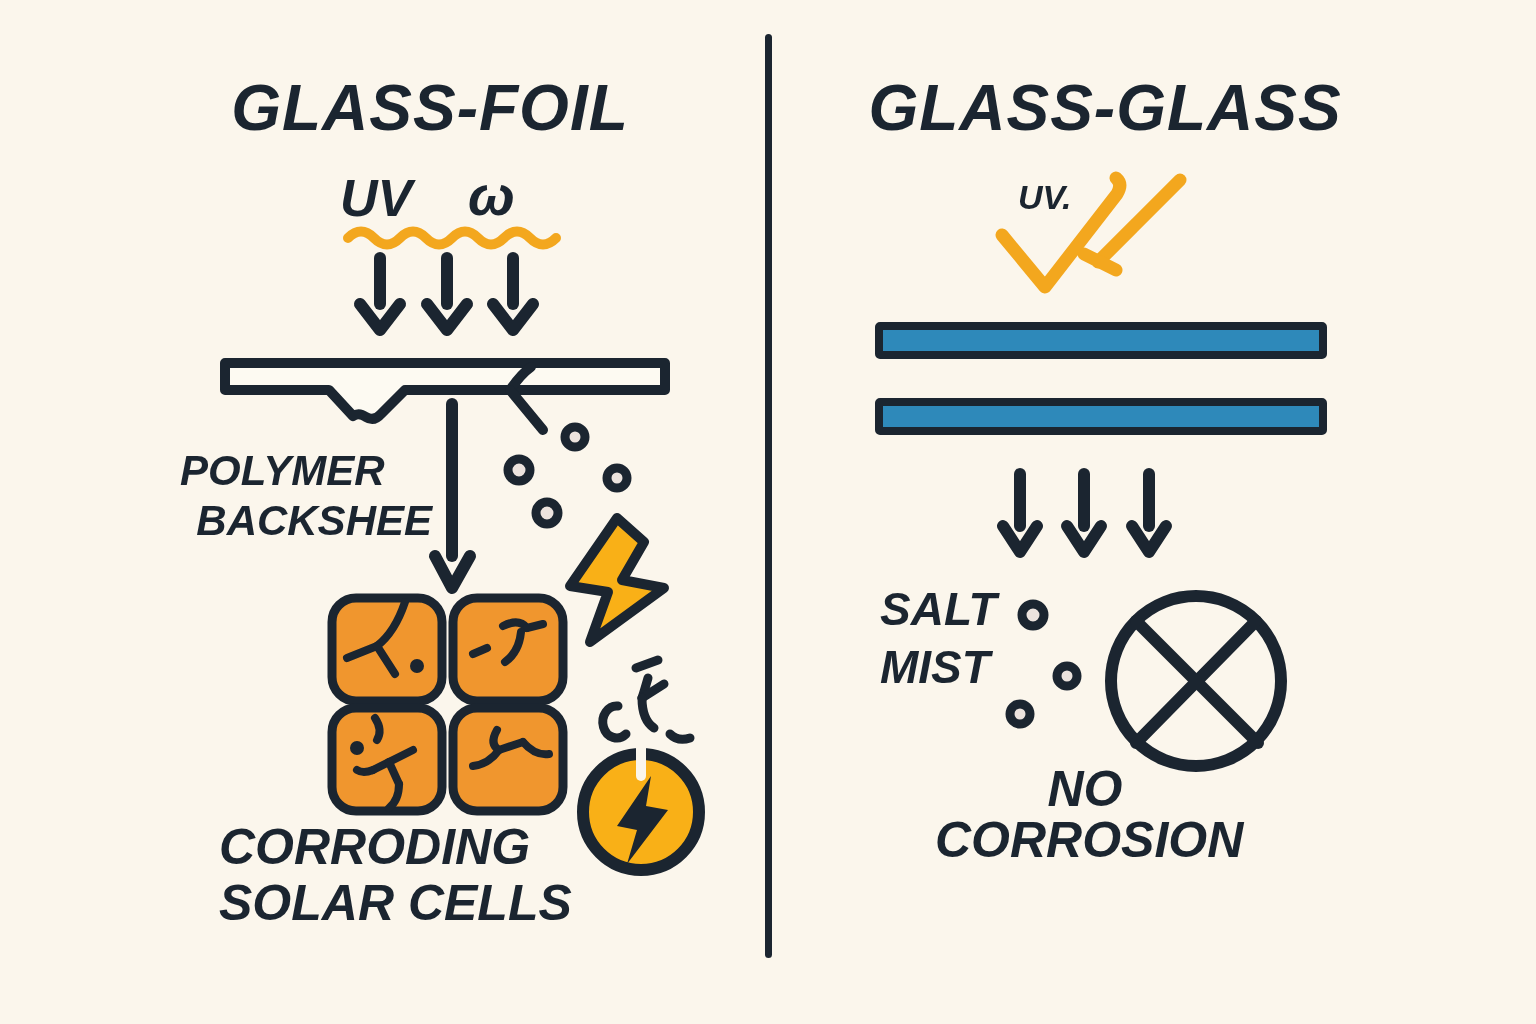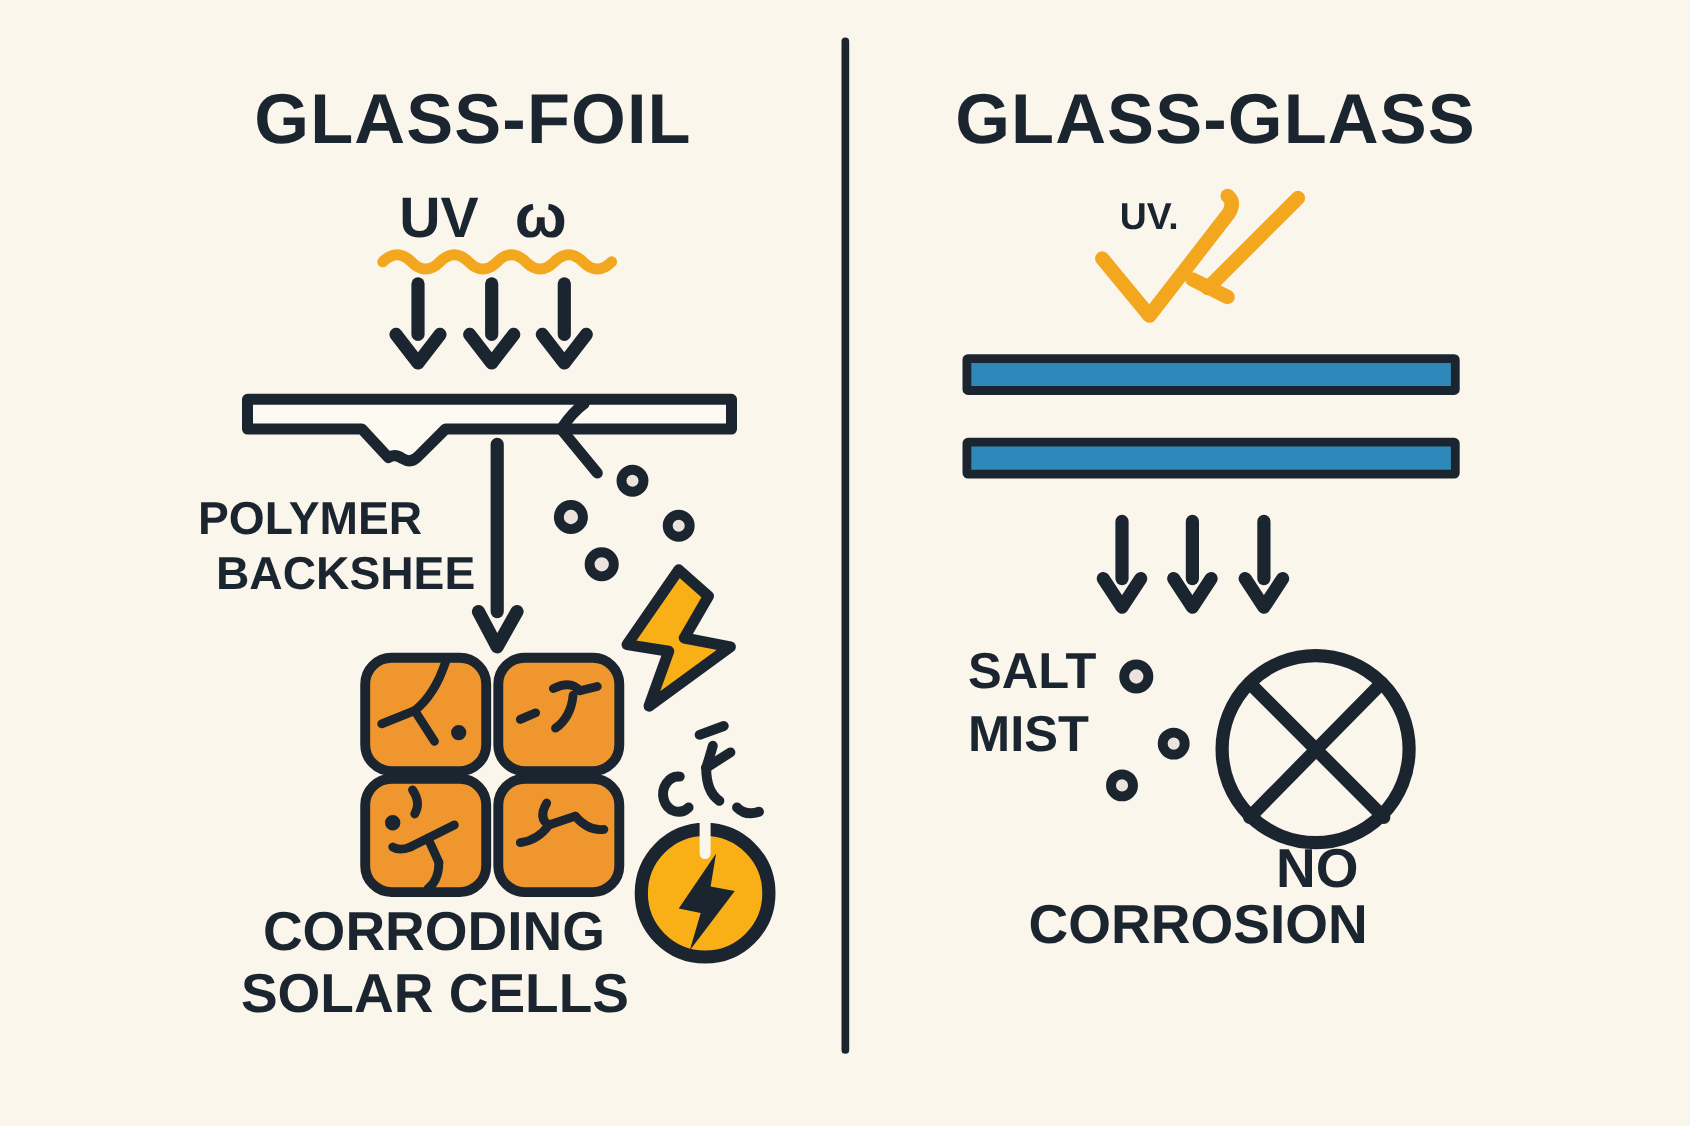--- a/index.html
+++ b/index.html
@@ -1,37 +1,37 @@
 <!DOCTYPE html>
 <html><head>
 <meta charset="utf-8">
 <style>
   html,body{margin:0;padding:0;background:#fbf6ec;}
   #canvas{position:relative;width:1536px;height:1024px;background:#fbf6ec;overflow:hidden;
-          font-family:"Liberation Sans","DejaVu Sans",sans-serif;color:#1b2530;}
+          font-family:"Liberation Sans","DejaVu Sans",sans-serif;color:#1b2530;font-style:italic;}
   .txt{position:absolute;font-weight:bold;color:#1b2530;white-space:nowrap;line-height:1;}
   .title{font-size:64px;letter-spacing:1px;text-align:center;}
   .uv{font-size:52px;}
   .lbl{font-size:42px;}
   .cap{font-size:50px;}
   .divider{position:absolute;left:765px;top:34px;width:7px;height:924px;background:#1b2530;border-radius:4px;}
   svg{position:absolute;overflow:visible;}
   .pane{position:absolute;left:875px;width:452px;height:37px;box-sizing:border-box;
         background:#2e89ba;border:8px solid #1b2530;border-radius:5px;}
 </style>
 </head>
 <body>
 
 <div id="canvas">
 
   <div class="divider"></div>
 
   <div class="txt title" style="left:130px;top:76px;width:600px;">GLASS-FOIL</div>
 
-  <div class="txt uv" style="left:363px;top:172px;">UV</div>
+  <div class="txt uv" style="left:340px;top:172px;">UV</div>
   <div class="txt uv" style="left:468px;top:168px;font-size:56px;">ω</div>
 
   <svg style="left:342px;top:222px;" width="216" height="30" viewBox="0 0 216 30">
     <path d="M6,16 q13,-13 26,0 t26,0 t26,0 t26,0 t26,0 t26,0 t26,0 t26,0" fill="none" stroke="#f3a71e" stroke-width="10" stroke-linecap="round"></path>
   </svg>
 
   <svg style="left:352px;top:252px;" width="200" height="86" viewBox="0 0 200 86">
     <g fill="none" stroke="#1b2530" stroke-width="12" stroke-linecap="round" stroke-linejoin="round">
       <path d="M28,6 V52"></path>
         <path d="M8,52 L28,78 L48,52"></path>
@@ -112,21 +112,21 @@
         <path d="M174,160 q-10,14 -26,16"></path>
     </g>
   </svg>
 
   <svg style="left:573px;top:744px;" width="140" height="140" viewBox="0 0 140 140">
     <circle cx="68" cy="68" r="58" fill="#f9b017" stroke="#1b2530" stroke-width="12"></circle>
     <path d="M78,32 L44,82 L64,86 L54,120 L95,66 L73,62 Z" fill="#1b2530"></path>
     <path d="M68,2 V32" stroke="#fbf6ec" stroke-width="10" stroke-linecap="round"></path>
   </svg>
 
-  <div class="txt cap" style="left:219px;top:822px;margin-left:20px;">CORRODING</div>
+  <div class="txt cap" style="left:219px;top:822px;">CORRODING</div>
   <div class="txt cap" style="left:219px;top:878px;">SOLAR CELLS</div>
 
   <div class="txt title" style="left:855px;top:76px;width:500px;">GLASS-GLASS</div>
 
   <div class="txt uv" style="left:1018px;top:180px;font-size:34px;">UV.</div>
 
   <svg style="left:982px;top:166px;" width="225" height="140" viewBox="0 0 225 140">
     <g fill="none" stroke="#f3a71e" stroke-width="13" stroke-linecap="round" stroke-linejoin="round">
       <path d="M20,69 L63,121 L135,28 Q141,18 134,12"></path>
       <path d="M198,14 L116,96"></path>
@@ -160,16 +160,16 @@
   </svg>
 
   <svg style="left:1100px;top:586px;" width="192" height="192" viewBox="0 0 192 192">
     <g fill="none" stroke="#1b2530" stroke-width="12" stroke-linecap="round">
       <circle cx="96" cy="95" r="85"></circle>
       <path d="M36,35 L158,157"></path>
       <path d="M156,35 L36,157"></path>
     </g>
   </svg>
 
-  <div class="txt cap" style="left:935px;top:764px;width:300px;text-align:right;">NO</div>
+  <div class="txt cap" style="left:935px;top:764px;width:300px;text-align:center;">NO</div>
   <div class="txt cap" style="left:935px;top:815px;width:300px;text-align:right;">CORROSION</div>
 
 </div>
 
 </body></html>

